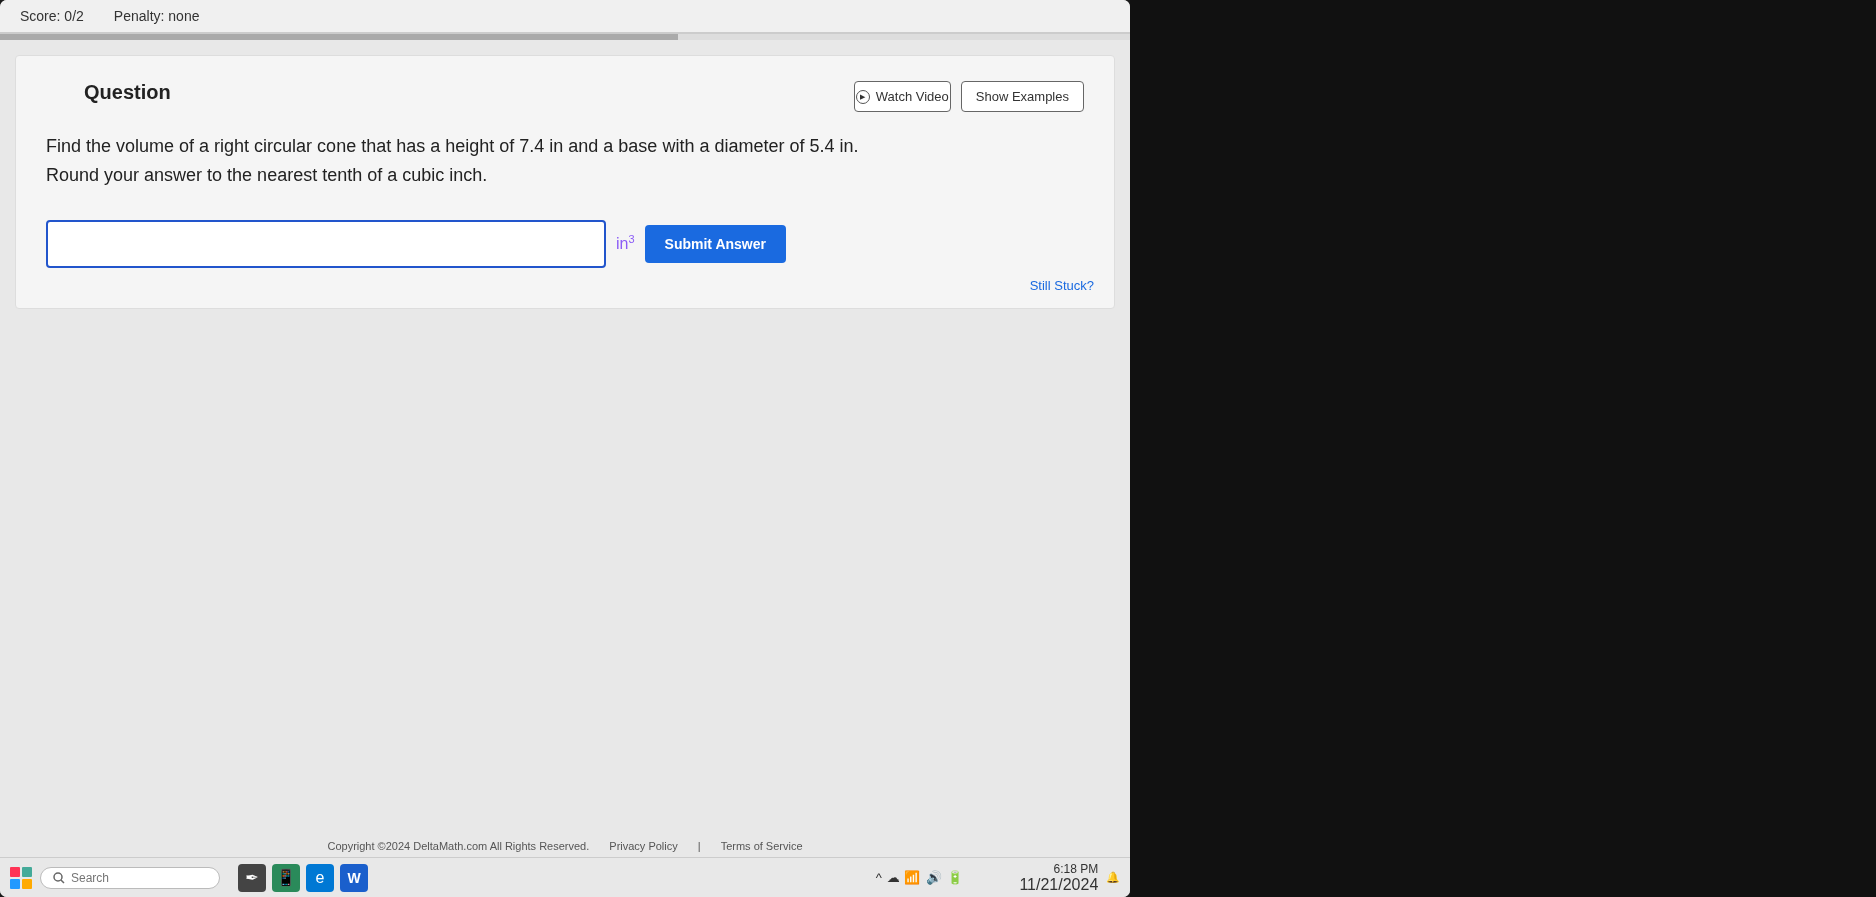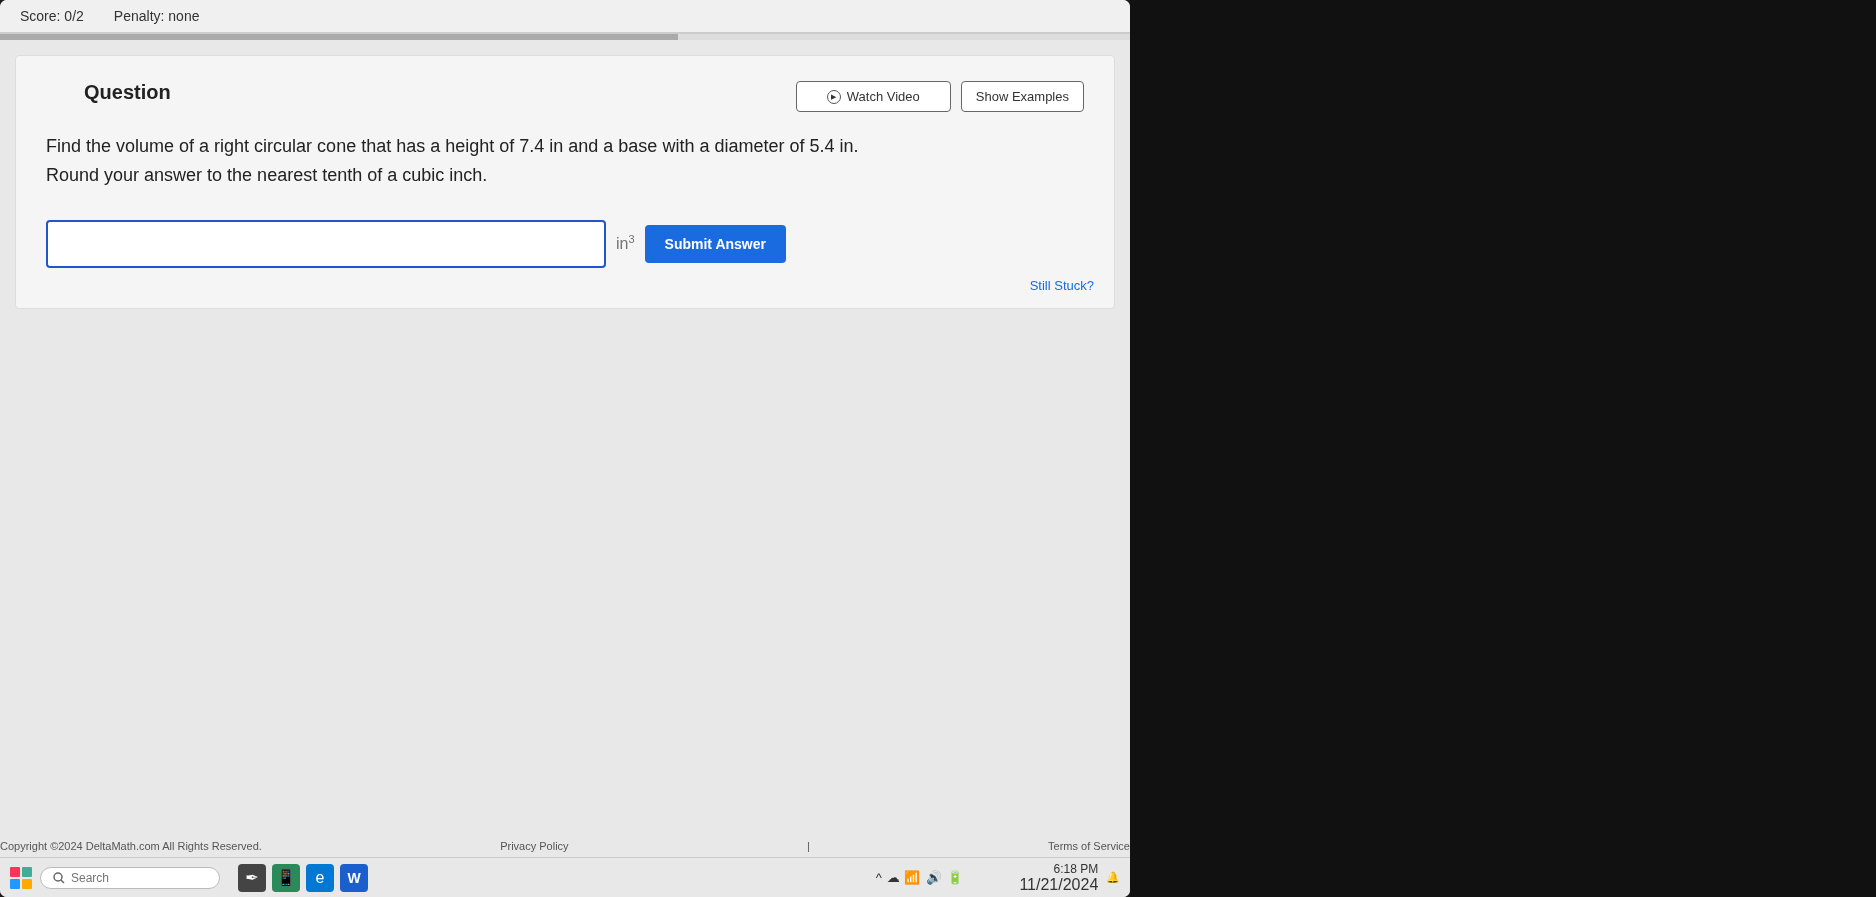--- a/index.html
+++ b/index.html
@@ -97,21 +97,21 @@
       gap: 10px;
       align-items: center;
     }
 
     .watch-video-btn {
       display: flex;
       align-items: center;
       gap: 6px;
       border: 1.5px solid #666;
       background: white;
-      padding: 7px 30px;
+      padding: 7px 1px;
       border-radius: 4px;
       font-size: 13px;
       color: #333;
       cursor: pointer;
       white-space: nowrap;
     }
 
     .watch-video-btn .play-icon {
       width: 14px;
       height: 14px;
@@ -195,21 +195,21 @@
       border: 2px solid #2255cc;
       border-radius: 4px;
       background: white;
       padding: 0 12px;
       font-size: 16px;
       outline: none;
     }
 
     .unit-label {
       font-size: 16px;
-      color: #737373;
+      color: #8b5cf6;
     }
 
     .unit-label sup {
       font-size: 11px;
     }
 
     .submit-btn {
       background: #1a6ae0;
       color: white;
       border: none;
@@ -231,21 +231,21 @@
       text-decoration: none;
     }
 
     
     .footer {
       position: absolute;
       bottom: 45px;
       left: 0;
       width: 1130px;
       display: flex;
-      justify-content: space-between;
+      justify-content: center;
       gap: 20px;
       font-size: 11px;
       color: #555;
     }
 
     .footer a {
       color: #555;
       text-decoration: none;
     }
 

